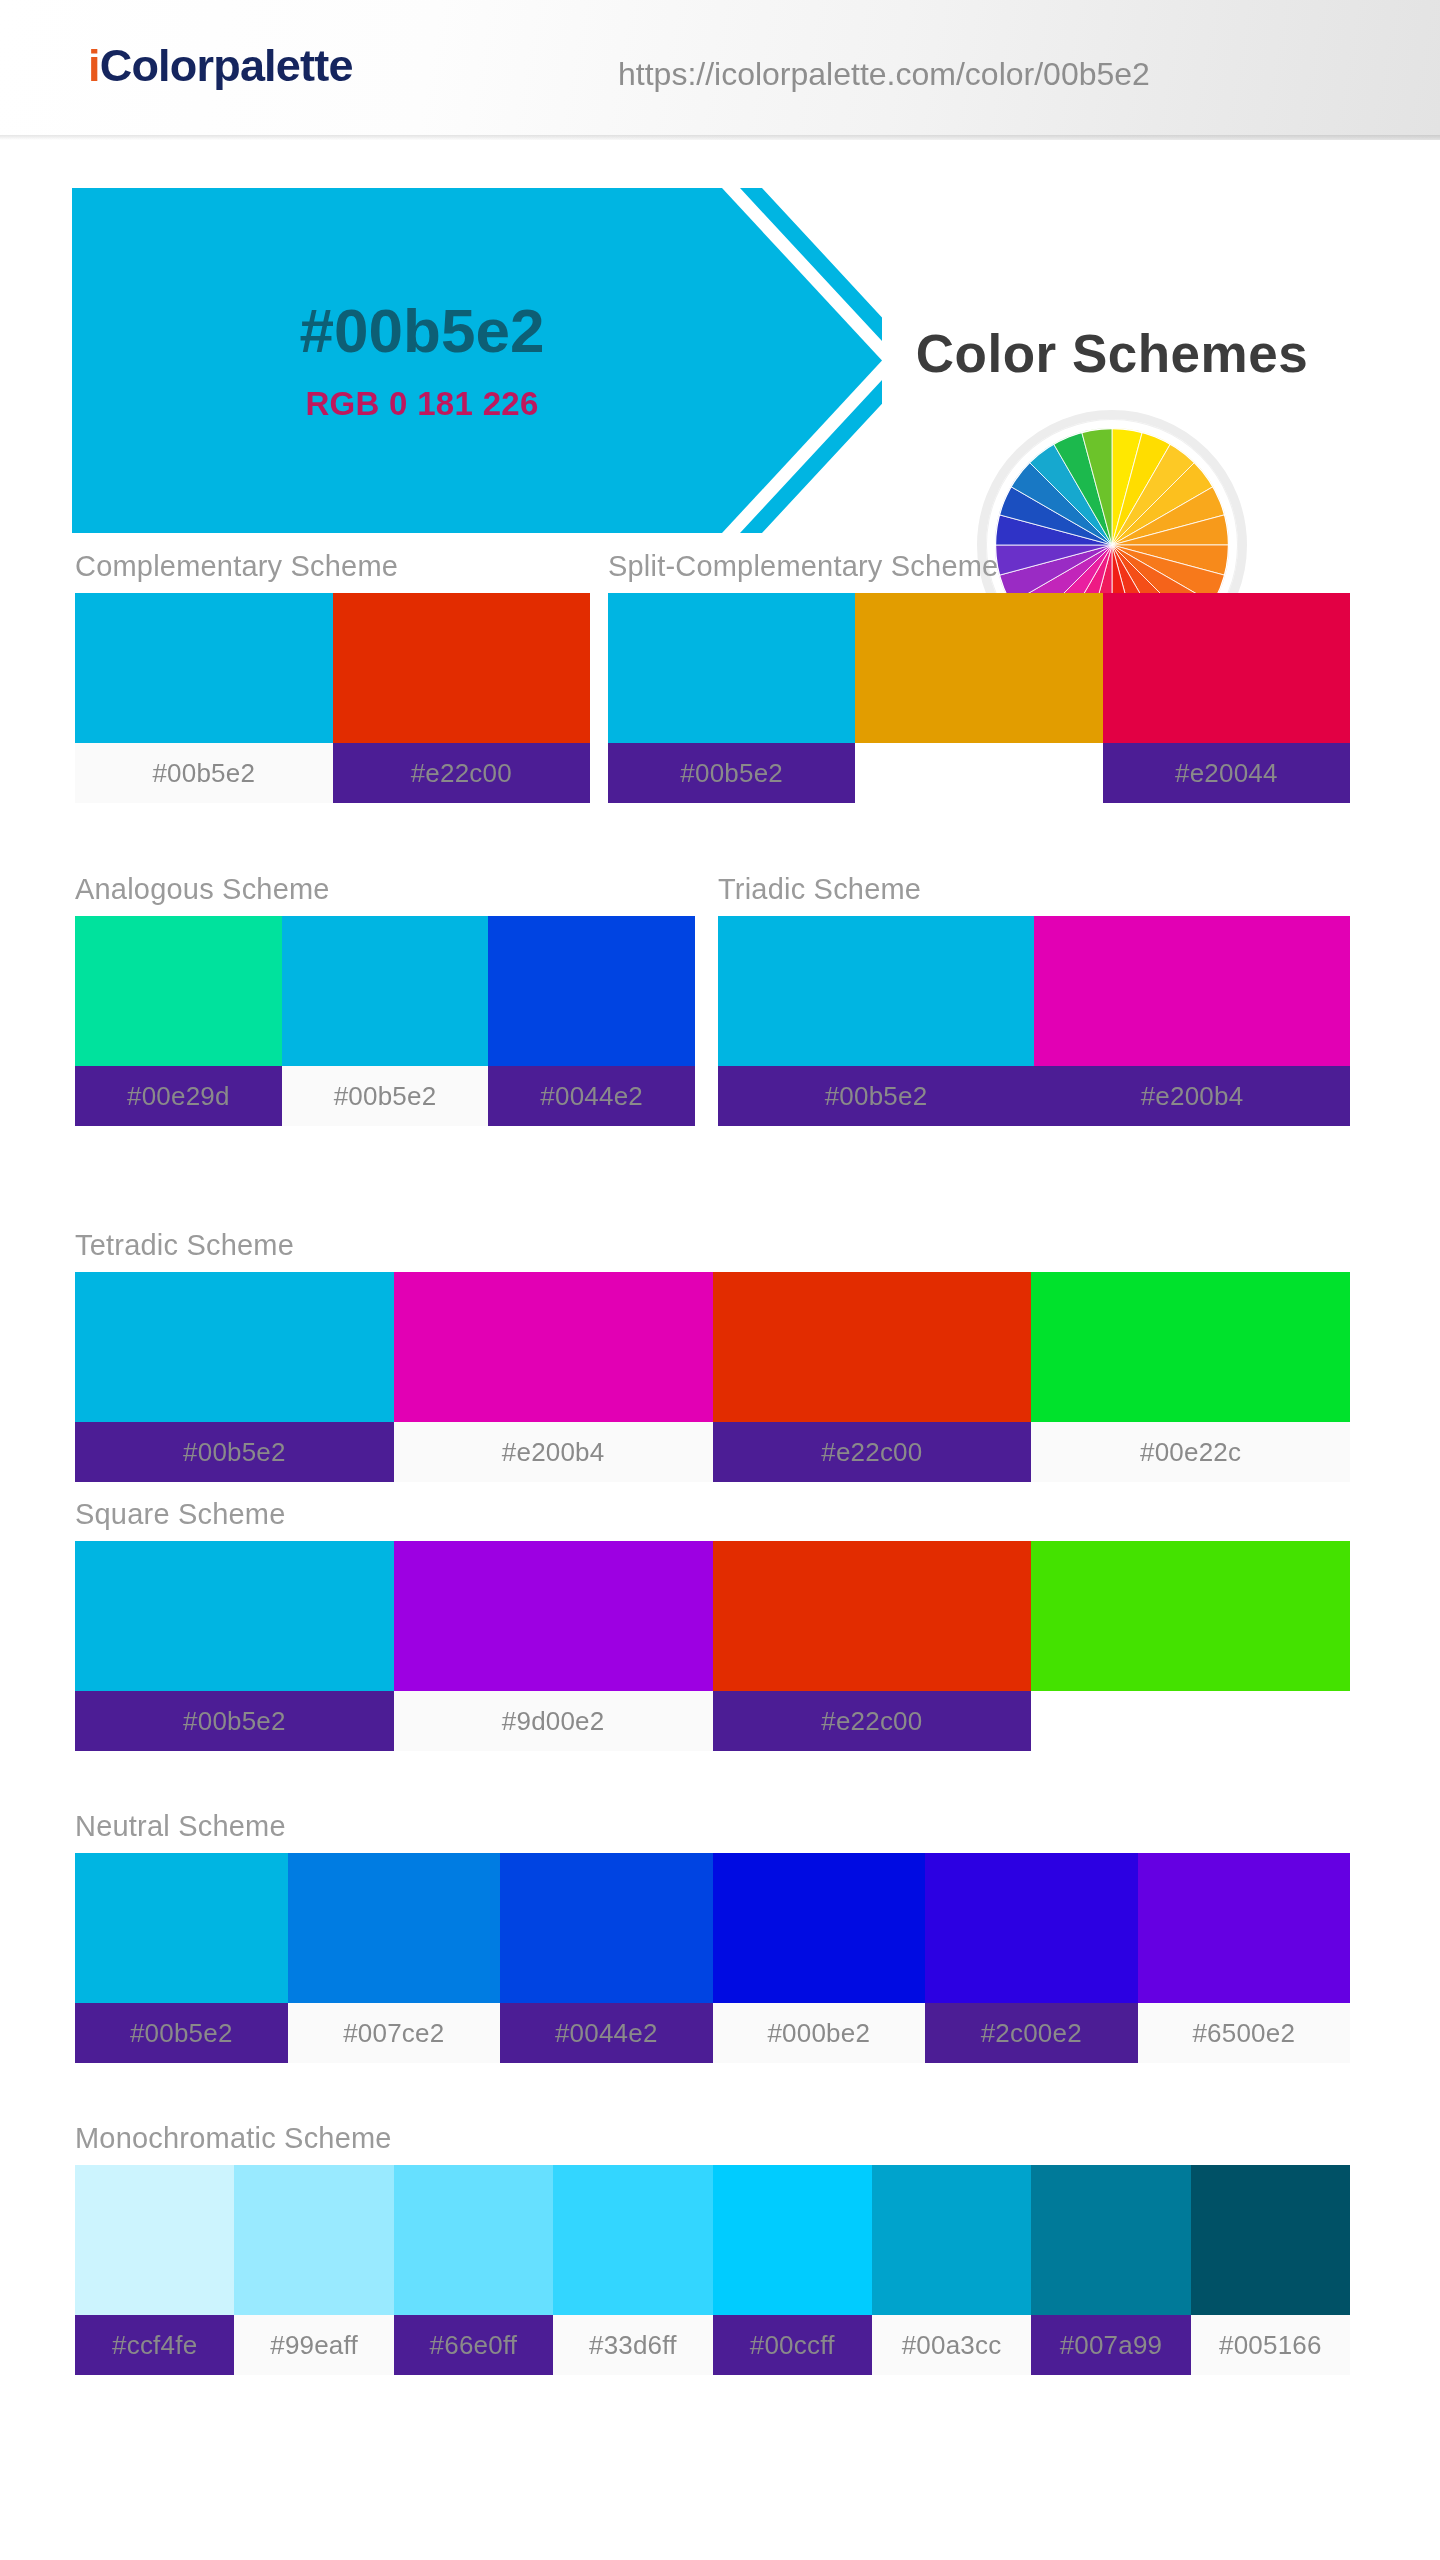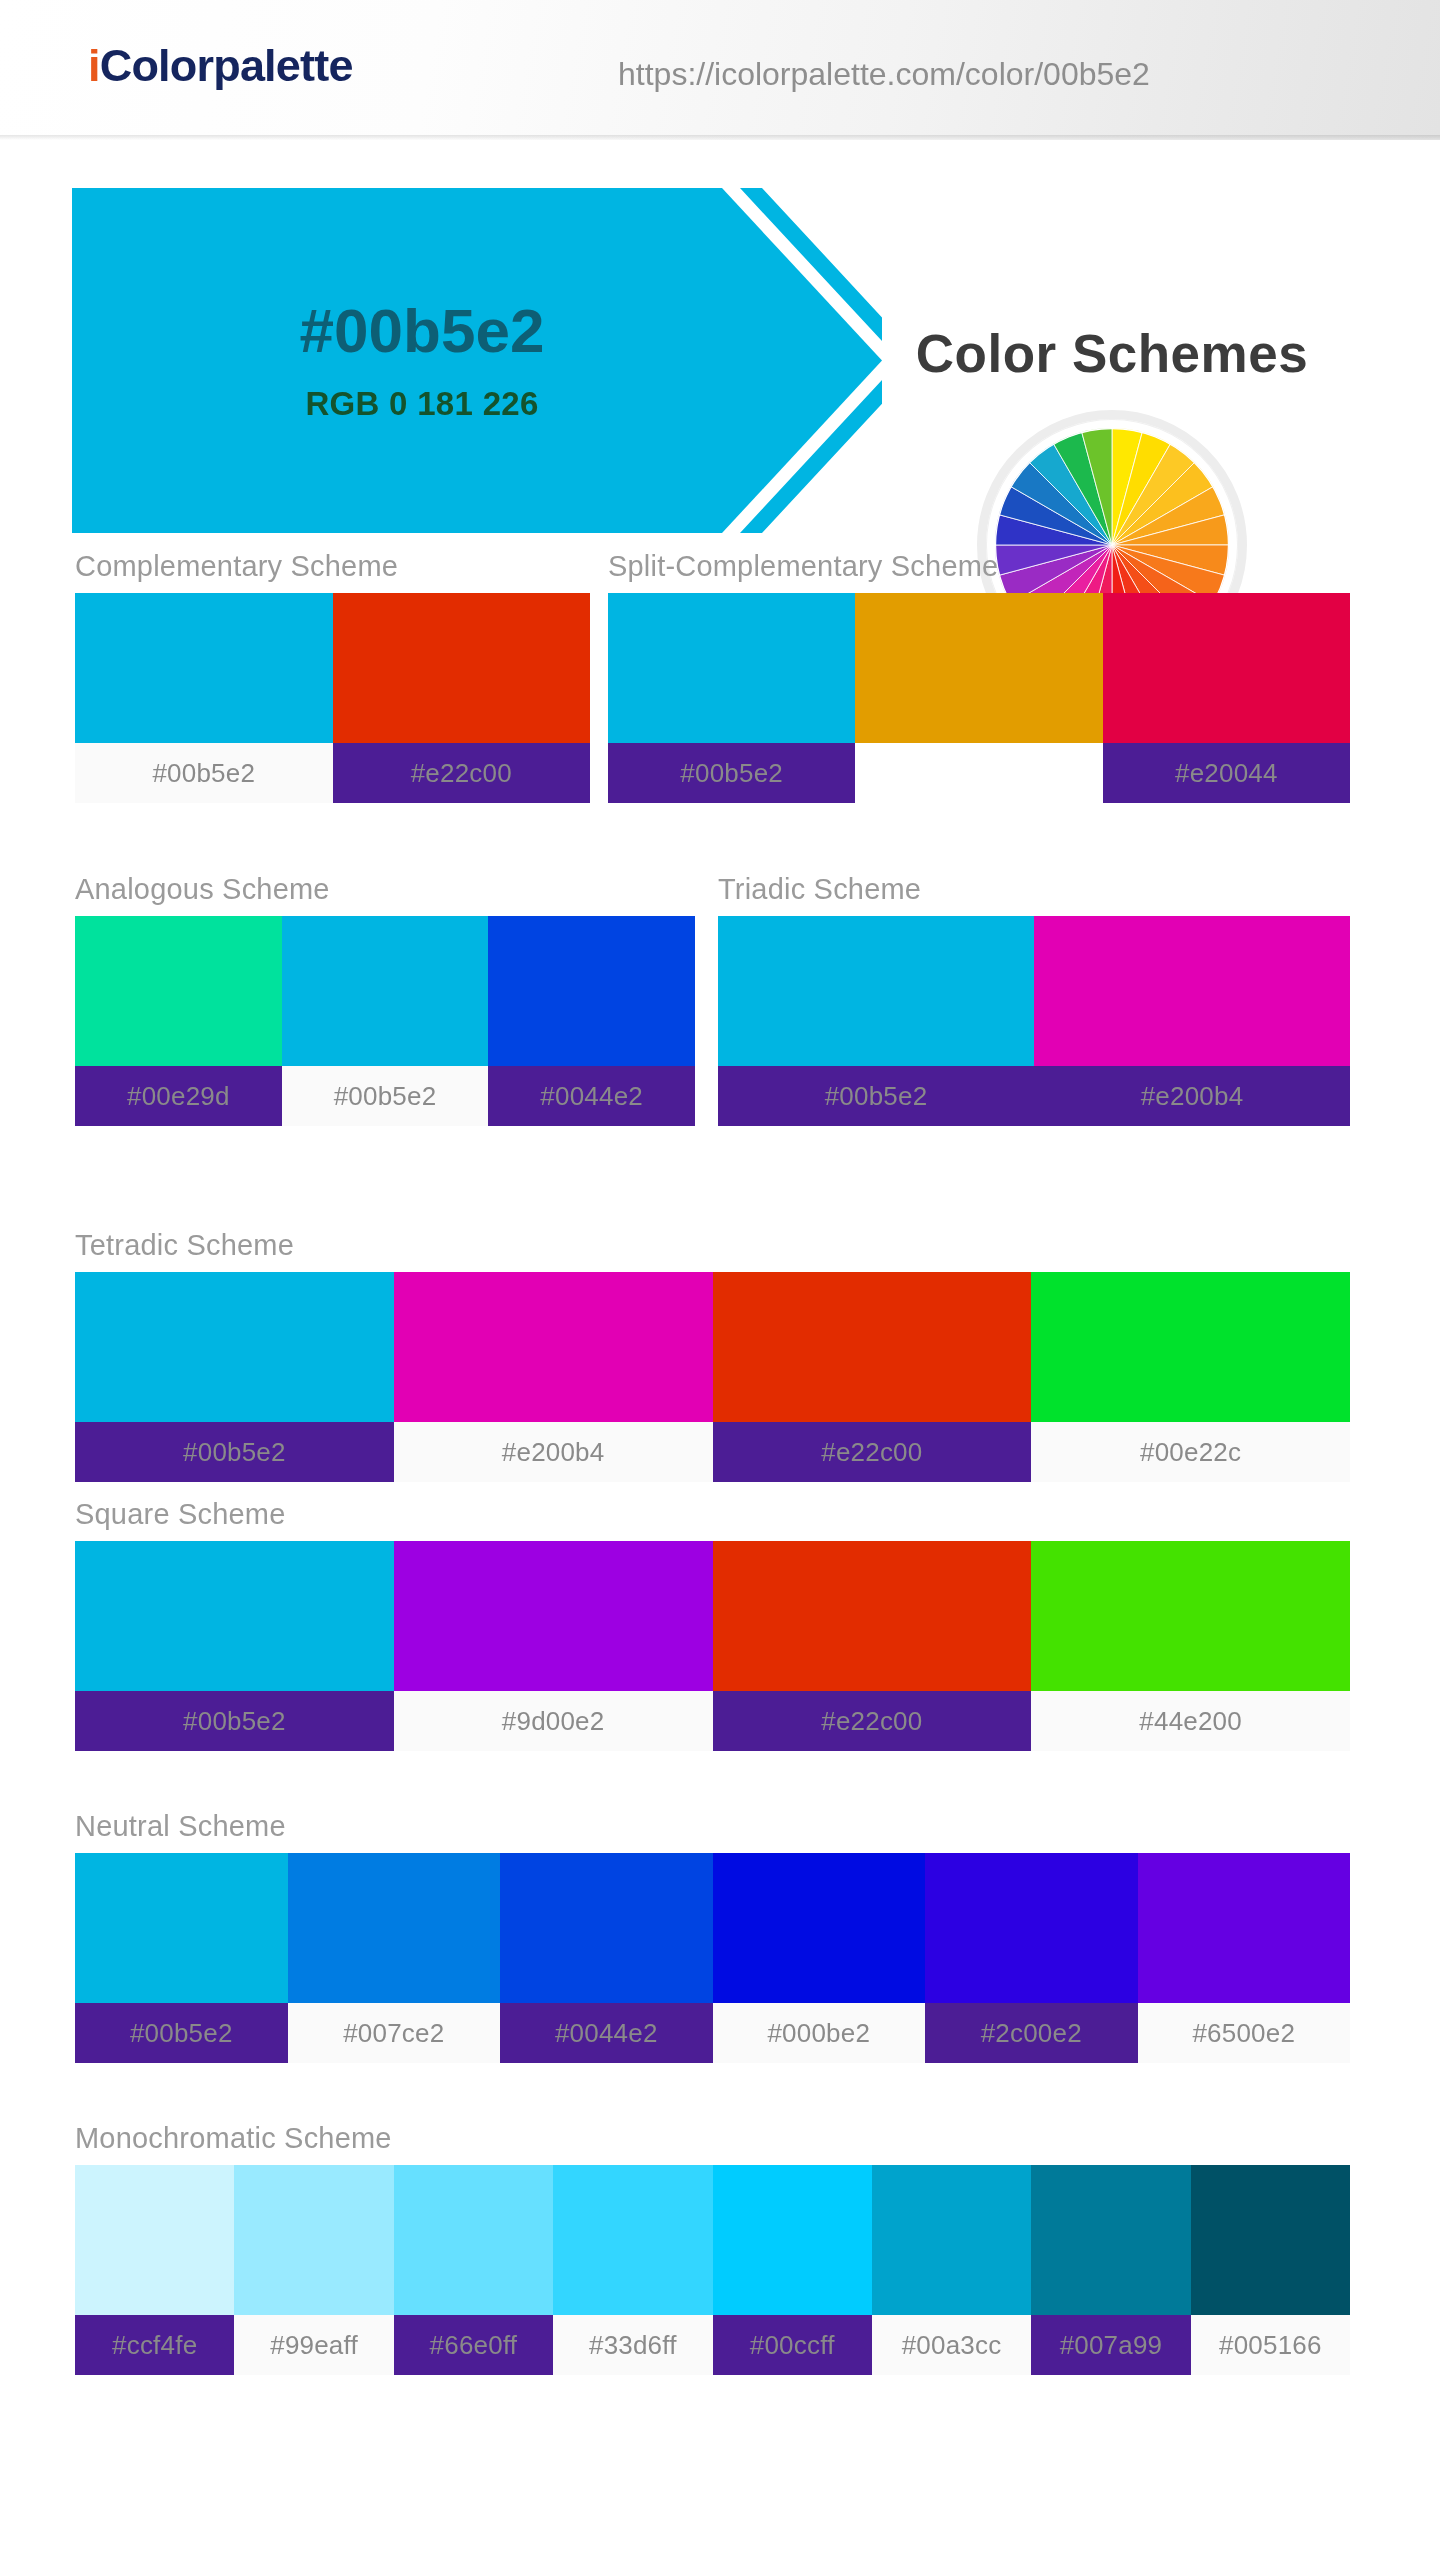--- a/index.html
+++ b/index.html
@@ -175,21 +175,21 @@
 
 <div class="hero">
 
   <svg class="hero-arrow" viewBox="0 0 810 345">
     <polygon id="heroMain" points="0,0 650,0 810,172.5 650,345 0,345" fill="#00b5e2"></polygon>
     <polygon id="heroChevron" points="690,0 850,172.5 690,345 668,345 828,172.5 668,0" fill="#00b5e2"></polygon>
   </svg>
 
   <div class="hero-text">
     <div class="hero-hex" style="color: rgb(13, 95, 117);">#00b5e2</div>
-    <div class="hero-rgb" style="color: #14532d;">RGB 0 181 226</div>
+    <div class="hero-rgb" style="color: #be185d;">RGB 0 181 226</div>
   </div>
 
   <div class="schemes-title">Color Schemes</div>
 
   <div class="wheel-wrap">
     <div class="wheel-ring"></div>
     <svg class="wheel-svg" viewBox="0 0 200 200" id="wheel-svg">
         <path d="M 100 100 L 100 0 A 100 100 0 0 1 125.88190451025207 3.4074173710931746 Z" fill="#ffe800" stroke="#ffffff" stroke-width="0.7"></path>
         <path d="M 100 100 L 125.88190451025207 3.4074173710931746 A 100 100 0 0 1 150 13.397459621556138 Z" fill="#ffdd00" stroke="#ffffff" stroke-width="0.7"></path>
         <path d="M 100 100 L 150 13.397459621556138 A 100 100 0 0 1 170.71067811865476 29.28932188134526 Z" fill="#fdc925" stroke="#ffffff" stroke-width="0.7"></path>
@@ -311,21 +311,20 @@
         <div class="swatch">
           <div class="swatch-chip" style="background: rgb(157, 0, 226);"></div>
           <div class="swatch-label alt">#9d00e2</div>
         </div>
         <div class="swatch">
           <div class="swatch-chip" style="background: rgb(226, 44, 0);"></div>
           <div class="swatch-label plain">#e22c00</div>
         </div>
         <div class="swatch">
           <div class="swatch-chip" style="background: rgb(68, 226, 0);"></div>
-          <div class="swatch-label alt">#44e200</div>
         </div>
       </div>
     </div>
     <div class="scheme" style="left: 75px; top: 1300px; width: 1275px;">
       <div class="scheme-title">Neutral Scheme</div>
       <div class="swatch-row">
         <div class="swatch">
           <div class="swatch-chip" style="background: rgb(0, 181, 226);"></div>
           <div class="swatch-label plain">#00b5e2</div>
         </div>

